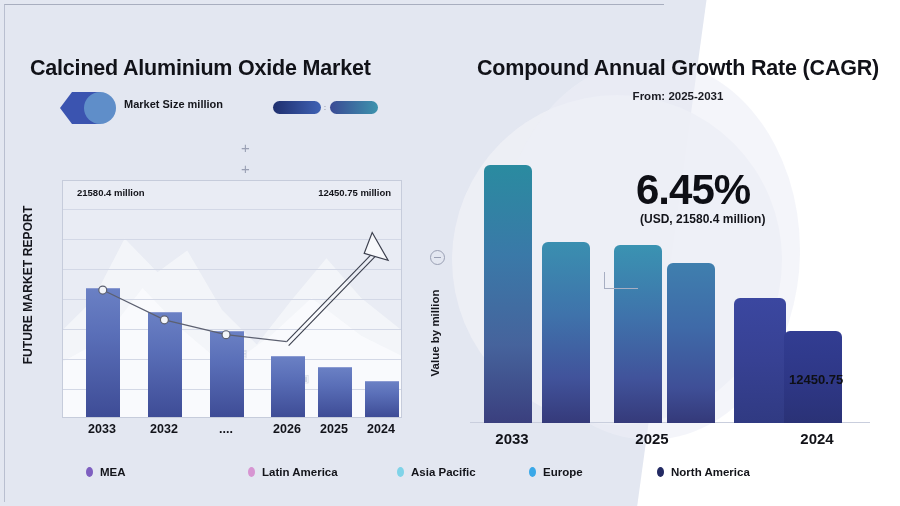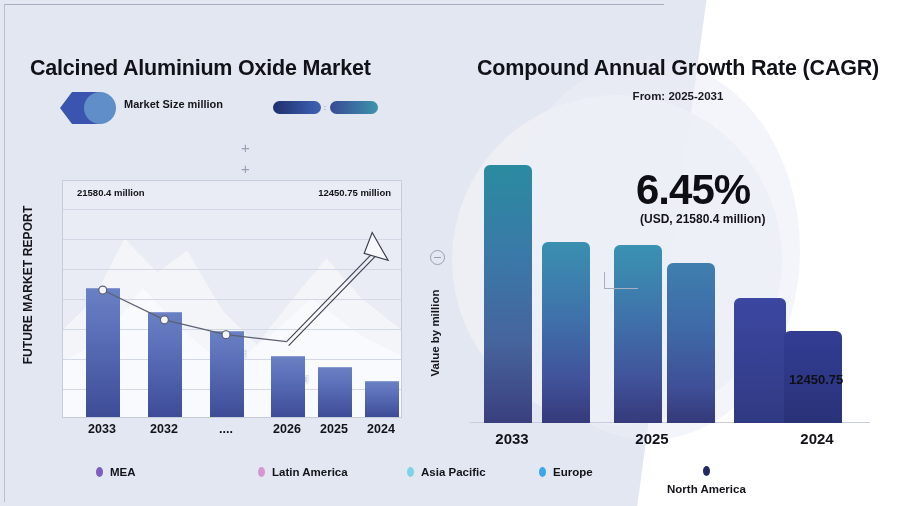--- a/index.html
+++ b/index.html
@@ -138,21 +138,21 @@
     content:""; position:absolute; left:3px; top:6px; width:7px; height:1px; background:#9aa0b4;
   }
 
   
   .ghost-icon {
     position:absolute; color:#cdd3e1; font-size:11px; line-height:1;
   }
 
   
   #legend {
-    position:absolute; left:96px; top:466px; width:720px; height:20px;
+    position:absolute; left:86px; top:466px; width:720px; height:20px;
   }
   .leg-item { position:absolute; top:0; display:flex; align-items:center; gap:7px; }
   .leg-dot { width:7px; height:10px; border-radius:50% 50% 50% 50%/ 50% 50% 50% 50%; }
   .leg-txt { font-size:11.5px; font-weight:bold; color:#13141a; white-space:nowrap; }
 
   
   #right-chart {
     position:absolute; left:462px; top:150px; width:420px; height:285px;
   }
   .rbar {
@@ -320,19 +320,19 @@
       <span class="leg-txt">Latin America</span>
     </div>
     <div class="leg-item" style="left:311px;">
       <span class="leg-dot" style="background: rgb(127, 211, 232);"></span>
       <span class="leg-txt">Asia Pacific</span>
     </div>
     <div class="leg-item" style="left:443px;">
       <span class="leg-dot" style="background: rgb(58, 168, 232);"></span>
       <span class="leg-txt">Europe</span>
     </div>
-    <div class="leg-item" style="left:571px;flex-direction:column;">
+    <div class="leg-item" style="left:571px;">
       <span class="leg-dot" style="background: rgb(35, 42, 99);"></span>
       <span class="leg-txt">North America</span>
     </div>
   </div>
 
 </div>
 
 </body></html>

